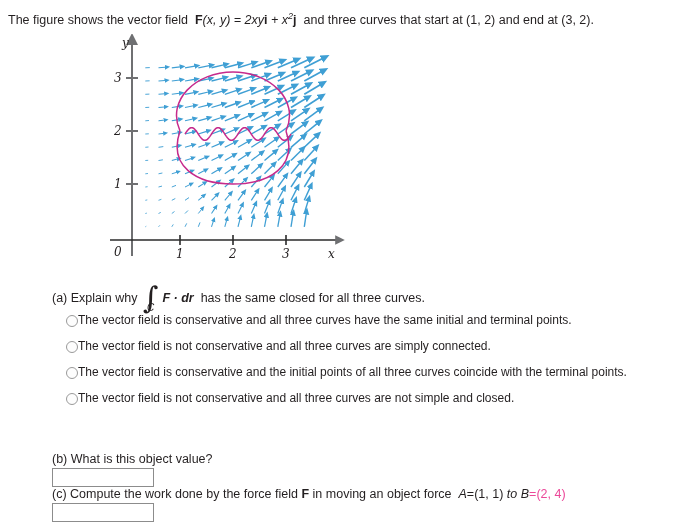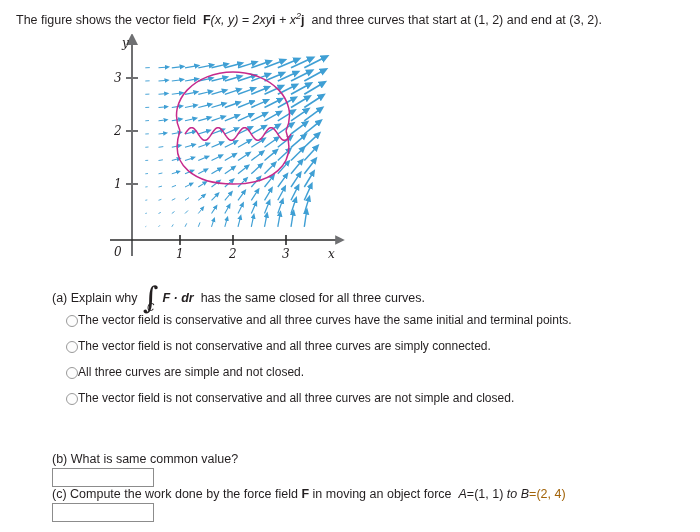--- a/index.html
+++ b/index.html
@@ -17,21 +17,20 @@
   }
 
   
   #prompt {
     position: absolute;
     left: 8px;
     top: 8px;
     font-size: 12.5px;
     line-height: 16px;
     white-space: nowrap;
-    margin-left: 8px;
   }
   .it { font-style: italic; }
   .bf { font-weight: bold; }
   .sup {
     font-size: 9px;
     vertical-align: super;
     font-style: italic;
   }
 
   
@@ -130,21 +129,21 @@
   }
   #part-c-input {
     position: absolute;
     left: 52px;
     top: 503px;
     width: 96px;
     height: 15px;
     border: 1px solid #8c8c8c;
     background: #ffffff;
   }
-  .red { color: #a16207; }
+  .red { color: #ec4899; }
 </style>
 </head>
 <body>
 
 <div id="prompt">
   <span>The figure shows the vector field</span>
   &nbsp;<span class="bf">F</span><span class="it">(x, y)</span>
   <span><span class="it">= 2xy</span></span><span class="bf">i</span>
   <span class="it">+ x</span><span class="sup">2</span><span class="bf">j</span>
   &nbsp;<span>and three curves that start at (1, 2) and end at (3, 2).</span>
@@ -383,29 +382,29 @@
   <div class="opt">
     <span class="radio"></span>
     <span class="opt-label">The vector field is conservative and all three curves have the same initial and terminal points.</span>
   </div>
   <div class="opt">
     <span class="radio"></span>
     <span class="opt-label">The vector field is not conservative and all three curves are simply connected.</span>
   </div>
   <div class="opt">
     <span class="radio"></span>
-    <span class="opt-label">All three curves are simple and not closed.</span>
+    <span class="opt-label">The vector field is conservative and the initial points of all three curves coincide with the terminal points.</span>
   </div>
   <div class="opt">
     <span class="radio"></span>
     <span class="opt-label">The vector field is not conservative and all three curves are not simple and closed.</span>
   </div>
 </div>
 
-<div id="part-b-q">(b) What is same common value?</div>
+<div id="part-b-q">(b) What is this object value?</div>
 <input id="part-b-input" type="text" placeholder="" style="">
 
 <div id="part-c-q">
   <span>(c) Compute the work done by the force field</span>
   <span class="bf">F</span>
   <span>in moving an object force</span>
   &nbsp;<span class="it">A</span><span>=(1, 1)</span>
   <span class="it">to</span>
   <span class="it">B</span><span class="red">=(2, 4)</span>
 </div>

